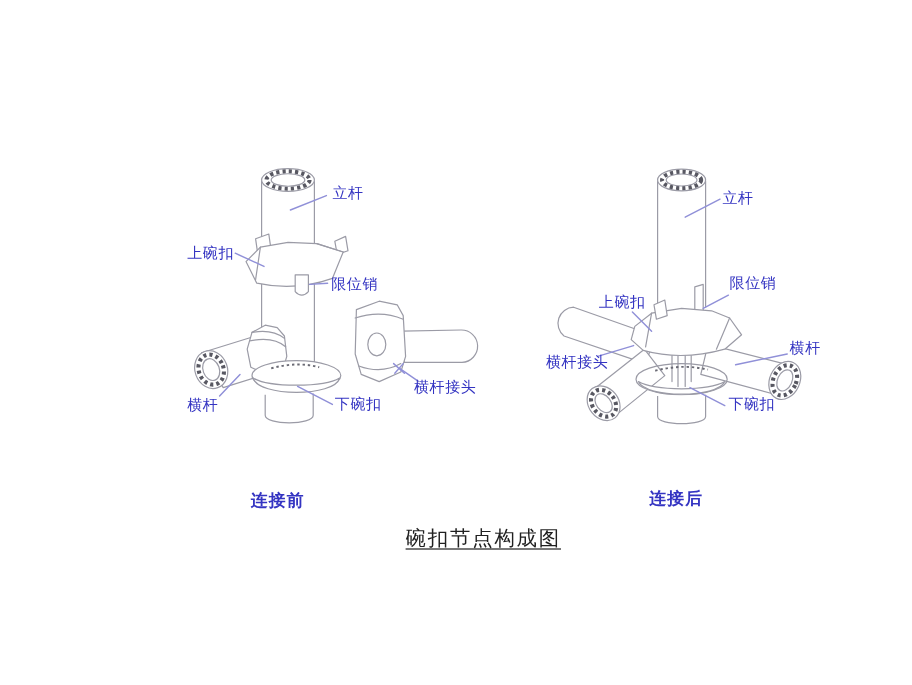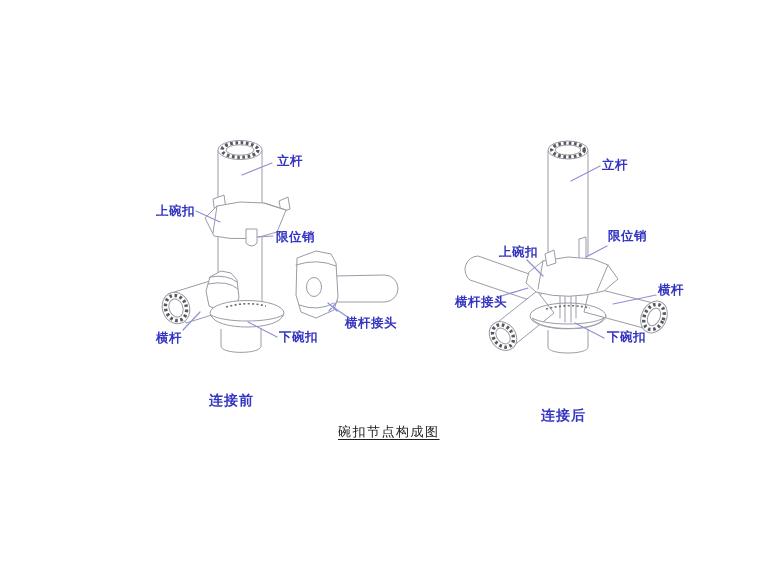--- a/index.html
+++ b/index.html
@@ -5,26 +5,26 @@
   html,body{margin:0;padding:0;background:#ffffff;}
   .canvas{position:relative;width:760px;height:571px;background:#ffffff;overflow:hidden;
           font-family:"Liberation Sans",sans-serif;}
   svg{position:absolute;left:0;top:0;}
   
   .ln{stroke:#9b9ba6;fill:none;stroke-width:1;stroke-linejoin:round;stroke-linecap:round;}
   .wf{stroke:#9b9ba6;fill:#ffffff;stroke-width:1;stroke-linejoin:round;}
   .hatch{fill:none;stroke:#585862;stroke-width:3.4;stroke-dasharray:2.6 2.6;}
   .hatch2{fill:none;stroke:#6a6a74;stroke-width:1.6;stroke-dasharray:2 2.4;}
   .leader{stroke:#9090d8;fill:none;stroke-width:1.2;stroke-linecap:round;}
-  .lbl{position:absolute;font-size:12.5px;font-weight:bold;color:#3434c2;white-space:nowrap;
+  .lbl{position:absolute;font-size:12.5px;font-weight:normal;color:#3434c2;white-space:nowrap;
        letter-spacing:0.5px;line-height:1;}
   .caption{position:absolute;font-size:14px;font-weight:bold;color:#3434c2;white-space:nowrap;
        letter-spacing:1px;line-height:1;}
-  .fig-title{position:absolute;left:338px;top:424px;font-family:"DejaVu Serif","Liberation Serif",serif;
-       font-size:13px;color:#202020;letter-spacing:1.5px;white-space:nowrap;
+  .fig-title{position:absolute;left:338px;top:439px;font-family:"DejaVu Serif","Liberation Serif",serif;
+       font-size:17px;color:#202020;letter-spacing:1.5px;white-space:nowrap;
        text-decoration:underline;text-underline-offset:3px;line-height:1.2;}
 </style>
 </head>
 <body>
 
 <div class="canvas">
 
   <svg width="760" height="571" viewBox="0 0 760 571">
 
     <g>
@@ -161,17 +161,17 @@
   <div class="lbl" style="left:279px;top:331px">下碗扣</div>
   <div class="lbl" style="left:345px;top:317px">横杆接头</div>
 
   <div class="lbl" style="left:602px;top:159px">立杆</div>
   <div class="lbl" style="left:608px;top:230px">限位销</div>
   <div class="lbl" style="left:499px;top:246px">上碗扣</div>
   <div class="lbl" style="left:455px;top:296px">横杆接头</div>
   <div class="lbl" style="left:658px;top:284px">横杆</div>
   <div class="lbl" style="left:607px;top:331px">下碗扣</div>
 
-  <div class="caption" style="left:209px;top:393px">连接前</div>
+  <div class="caption" style="left:209px;top:410px">连接前</div>
   <div class="caption" style="left:541px;top:408px">连接后</div>
 
   <div class="fig-title">碗扣节点构成图</div>
 </div>
 
 </body></html>

